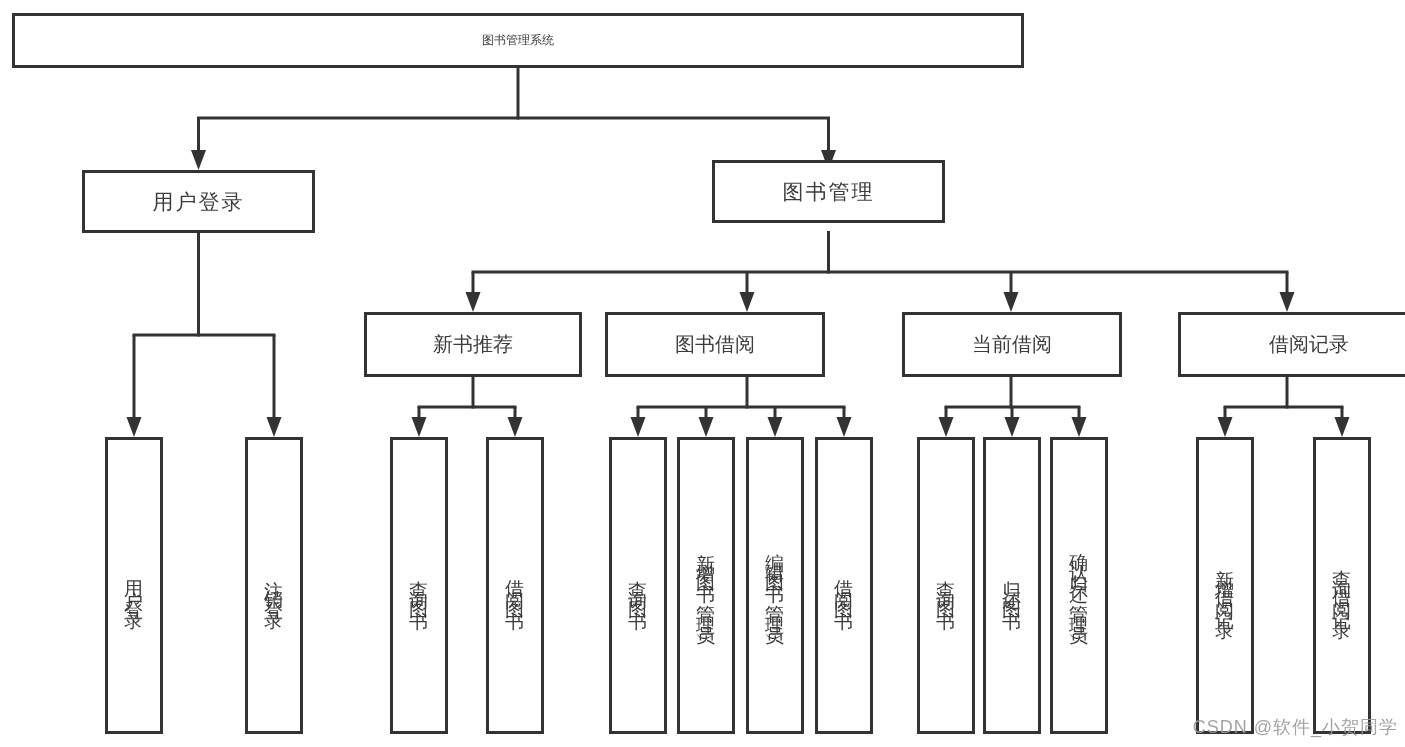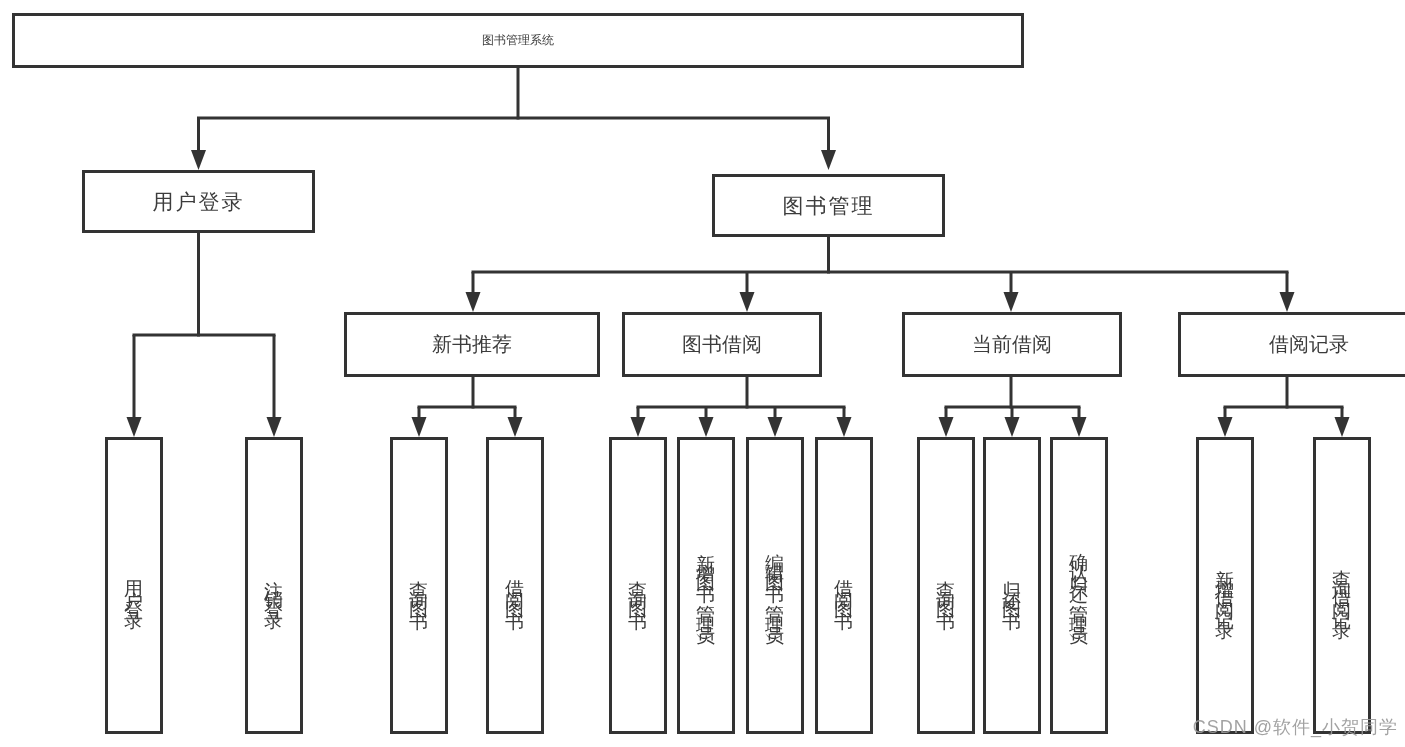--- a/index.html
+++ b/index.html
@@ -26,24 +26,24 @@
     box-sizing:border-box;
     background:var(--box-fill);
     border:3px solid var(--line);
     display:flex;align-items:center;justify-content:center;
     color:var(--text);
     z-index:2;
   }
   .hnode{font-size:21px;letter-spacing:2px;}
   .root{left:12px;top:13px;width:1012px;height:55px;font-size:12px;}
   .l2-0{left:82px;top:170px;width:233px;height:63px;}
-  .l2-1{left:712px;top:174px;width:233px;height:63px;}
+  .l2-1{left:712px;top:160px;width:233px;height:63px;}
   .l3{top:312px;height:65px;font-size:20px;}
-  .l3-0{left:344px;width:256px;}
-  .l3-1{left:622px;width:200px;}
+  .l3-0{left:364px;width:218px;}
+  .l3-1{left:605px;width:220px;}
   .l3-2{left:902px;width:220px;justify-content:center;}
   .l3-3{left:1178px;width:238px;padding-left:24px;}
 
   .leaf{top:437px;width:58px;height:297px;}
   .leaf span{
     writing-mode:vertical-rl;
     text-orientation:mixed;
     font-size:19px;
     letter-spacing:0.55em;
     line-height:1;

